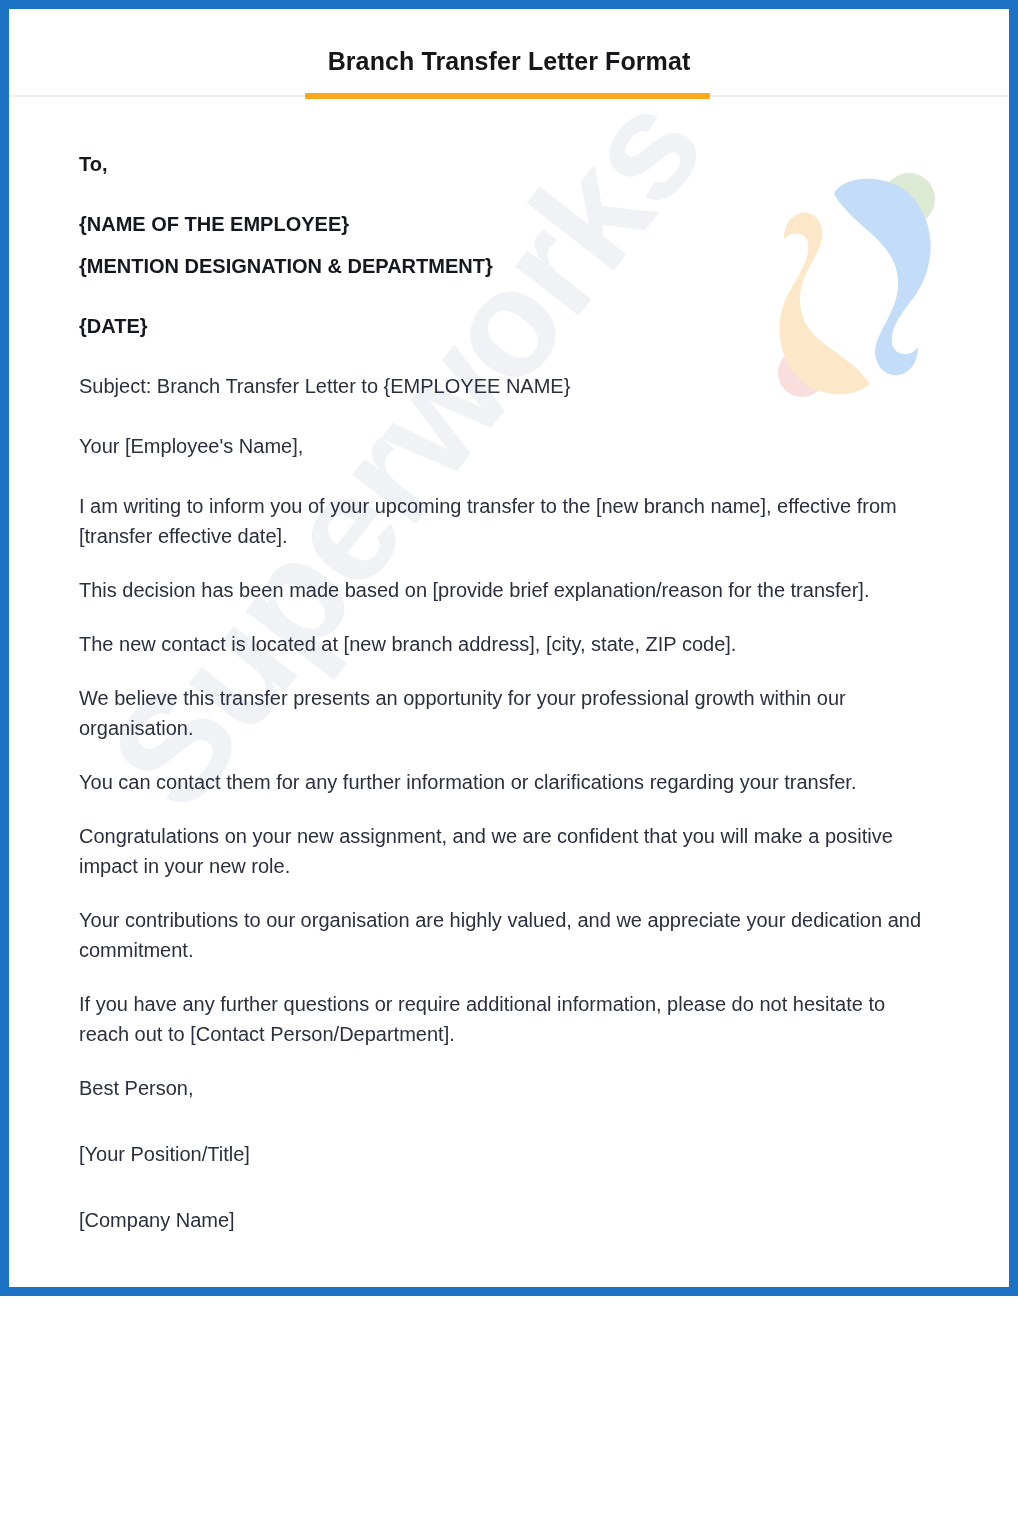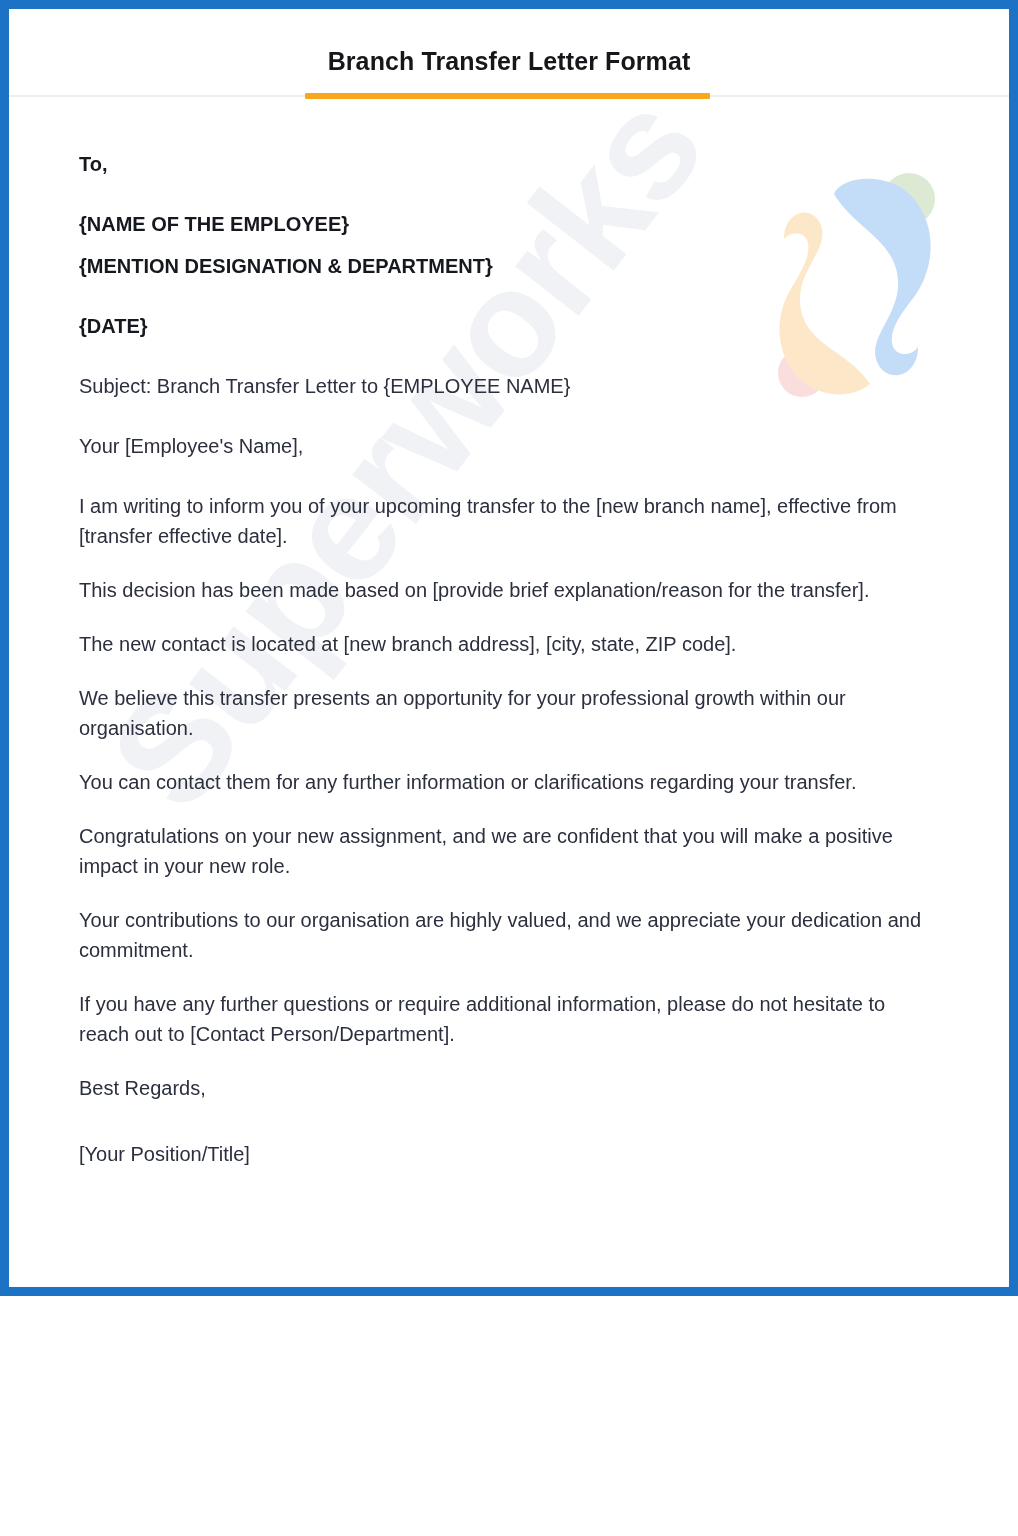--- a/index.html
+++ b/index.html
@@ -188,20 +188,23 @@
       <p class="line">Congratulations on your new assignment, and we are confident that you will make a positive impact in your new role.</p>
     </div>
     <div class="blk para">
       <p class="line">Your contributions to our organisation are highly valued, and we appreciate your dedication and commitment.</p>
     </div>
     <div class="blk para">
       <p class="line">If you have any further questions or require additional information, please do not hesitate to reach out to [Contact Person/Department].</p>
     </div>
 
     <div class="blk sig">
-      <p class="line">Best Regards,</p>
+      <p class="line">Best Person,</p>
     </div>
     <div class="blk sig">
       <p class="line">[Your Position/Title]</p>
     </div>
+    <div class="blk sig">
+      <p class="line">[Company Name]</p>
+    </div>
 
   </div>
 </div>
 
 </body></html>

